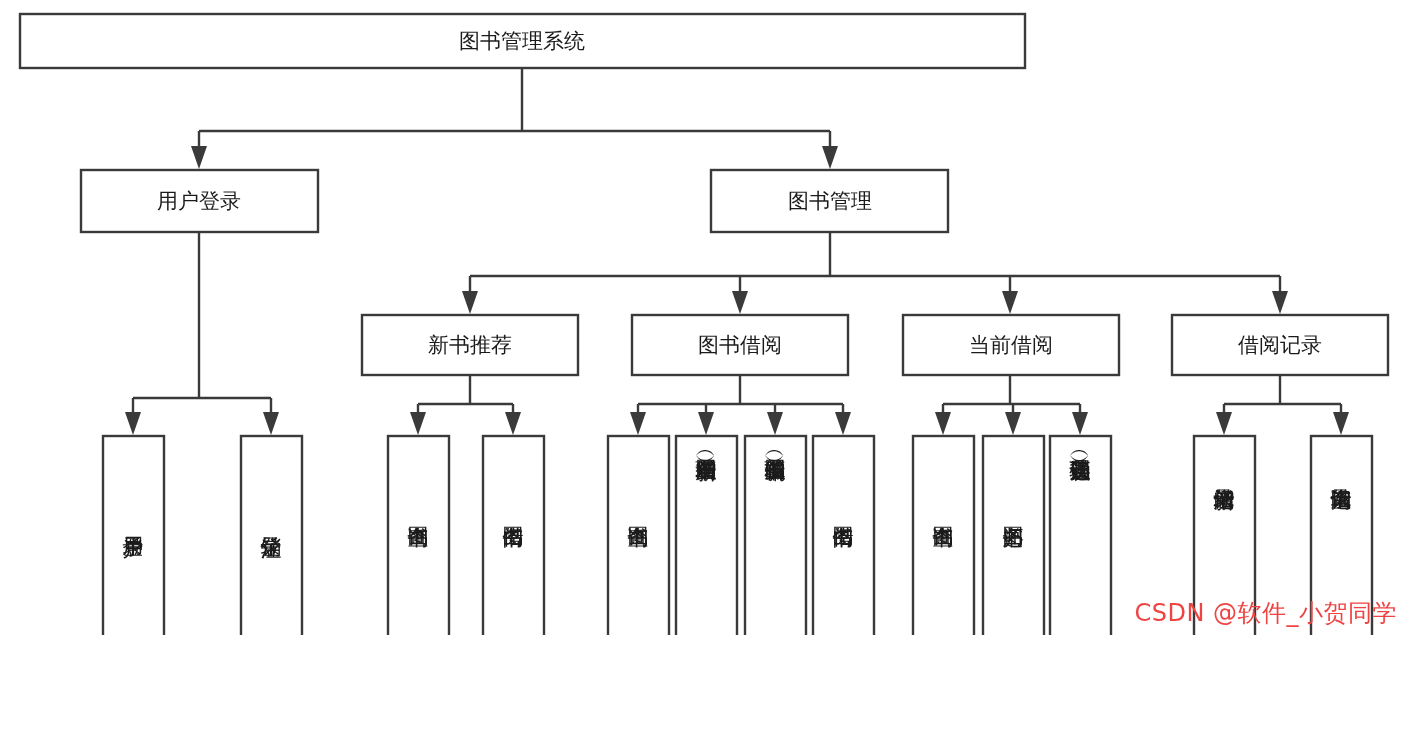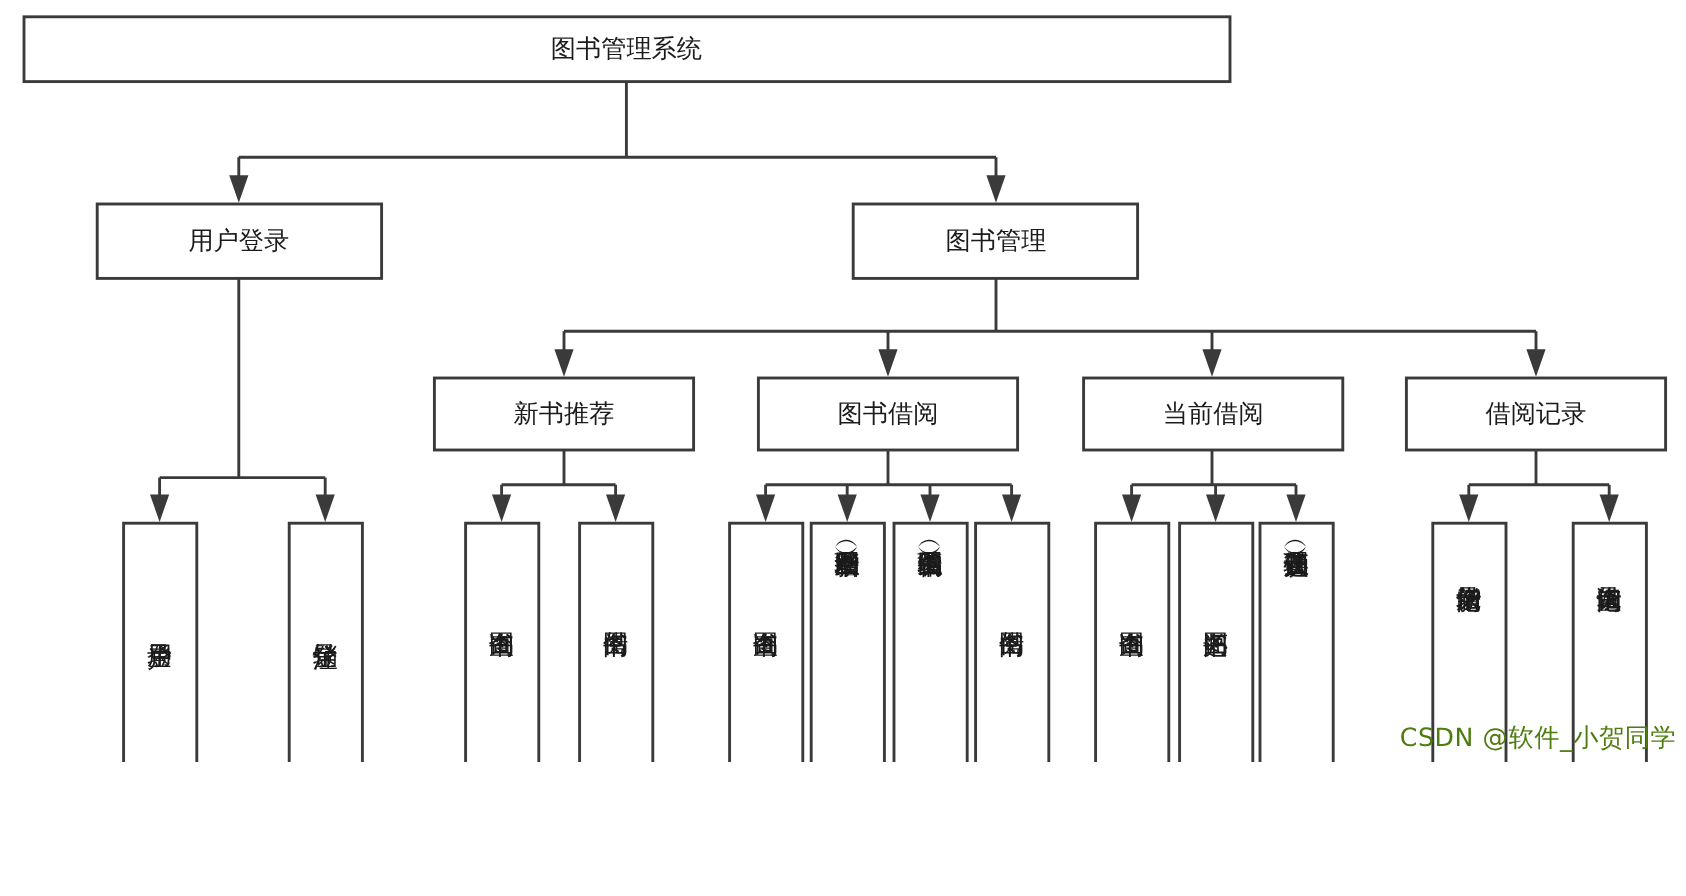--- a/index.html
+++ b/index.html
@@ -51,22 +51,22 @@
     fill: none;
   }
   .arrow-head {
     fill: #3a3a3a;
     stroke: none;
   }
   .watermark {
     position: absolute;
     right: 8px;
     bottom: 6px;
-    color: #4d7c0f;
-    font-size: 21px;
+    color: #ef4444;
+    font-size: 24px;
     font-family: "DejaVu Sans", "Liberation Sans", sans-serif;
     white-space: nowrap;
     letter-spacing: 0.5px;
   }
 </style>
 </head>
 <body>
 
 <div id="canvas">
 

